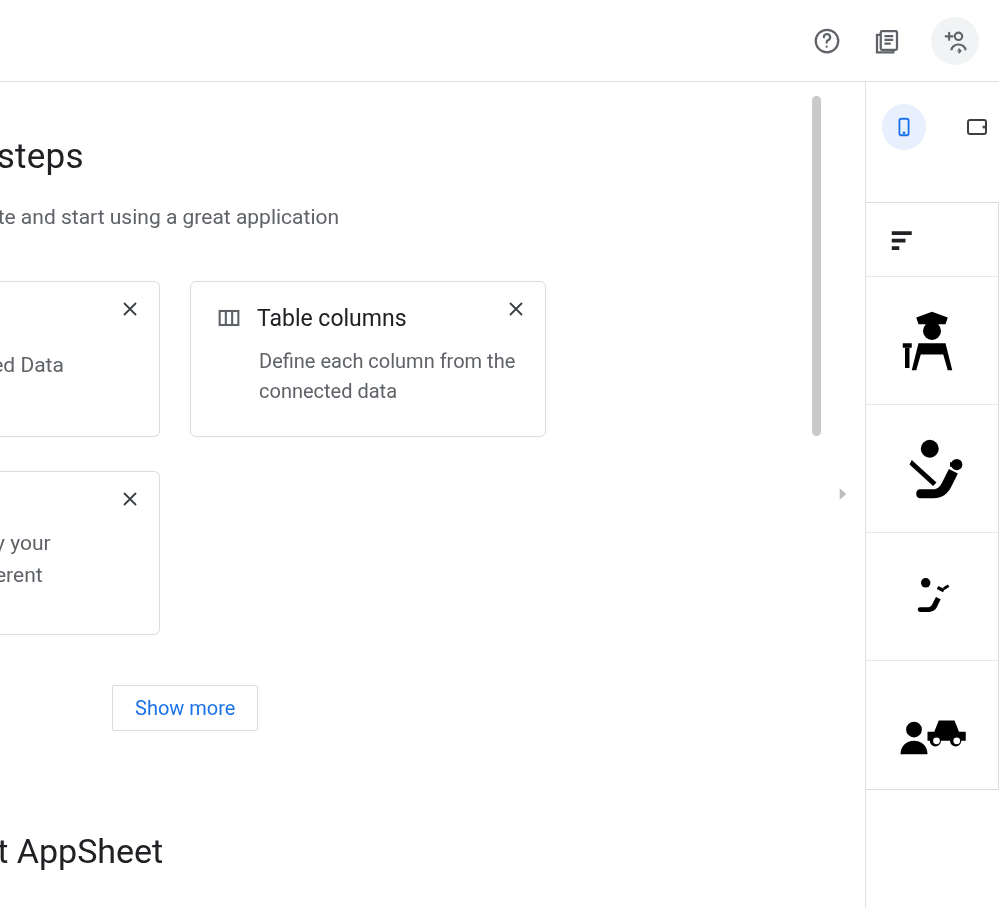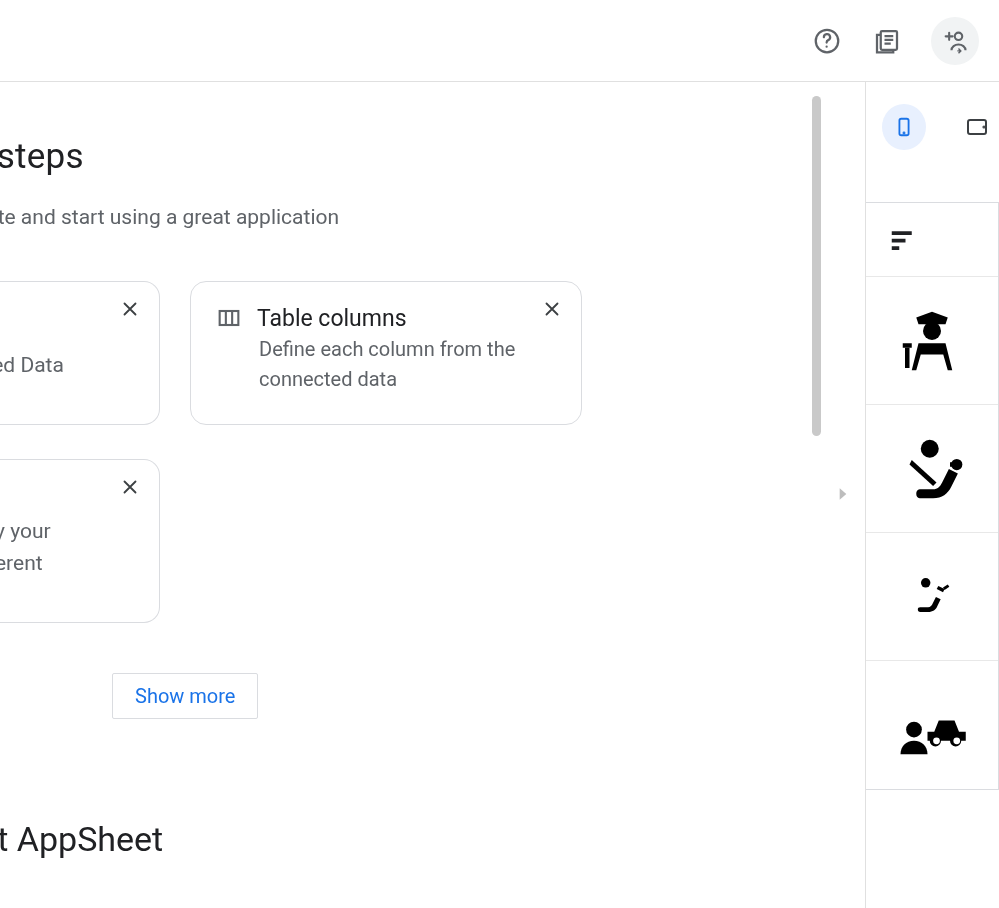--- a/index.html
+++ b/index.html
@@ -68,40 +68,40 @@
     margin-left: -60px;
     margin-top: 28px;
   }
   .cards-row {
     display: flex;
     gap: 30px;
     margin-left: -60px;
     margin-top: 52px;
   }
   .card {
-    width: 392px;
+    width: 356px;
     border: 1px solid #dadce0;
-    border-radius: 16px;
+    border-radius: 6px;
     padding: 22px 24px 30px 24px;
     position: relative;
     background: #fff;
   }
   .card.partial-left { width: 220px; margin-left:0; padding-left:0; border-top-left-radius:0; border-bottom-left-radius:0; border-left:none;}
   .card .close {
     position: absolute;
     top: 16px; right: 18px;
     width: 22px; height: 22px;
     color: #3c4043;
     cursor: pointer;
   }
   .card-head {
     display:flex; align-items:center; gap:14px; font-size:23px; color:#202124;
   }
   .card-body {
-    margin-top: 2px;
+    margin-top: 14px;
     margin-left: 44px;
     font-size: 20px;
     line-height: 1.5;
     color: #5f6368;
   }
   .card.partial-left .card-body { margin-left: 0; font-size: 21px; color:#5f6368;}
   .show-more-wrap { margin-top: 50px; margin-left: 112px; }
   .show-more {
     border: 1px solid #dadce0;
     background: #fff;

